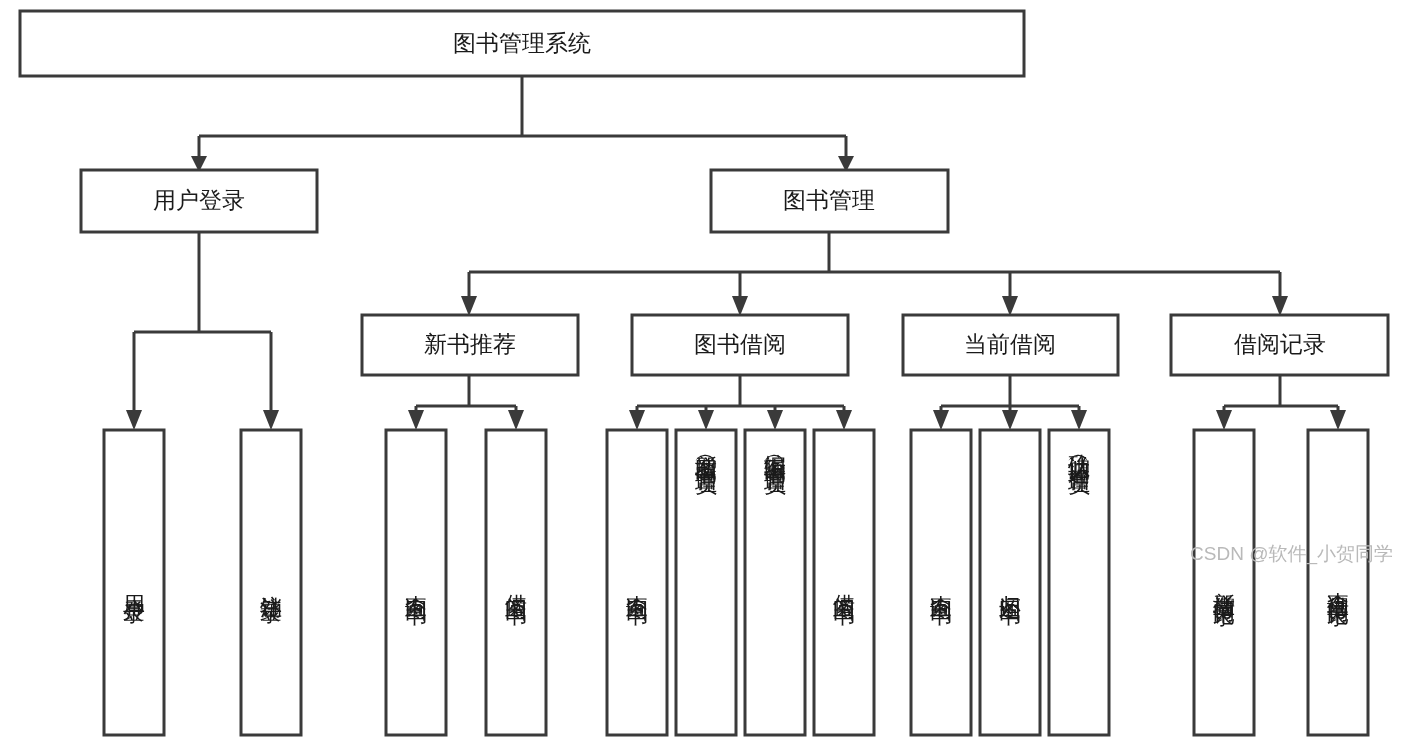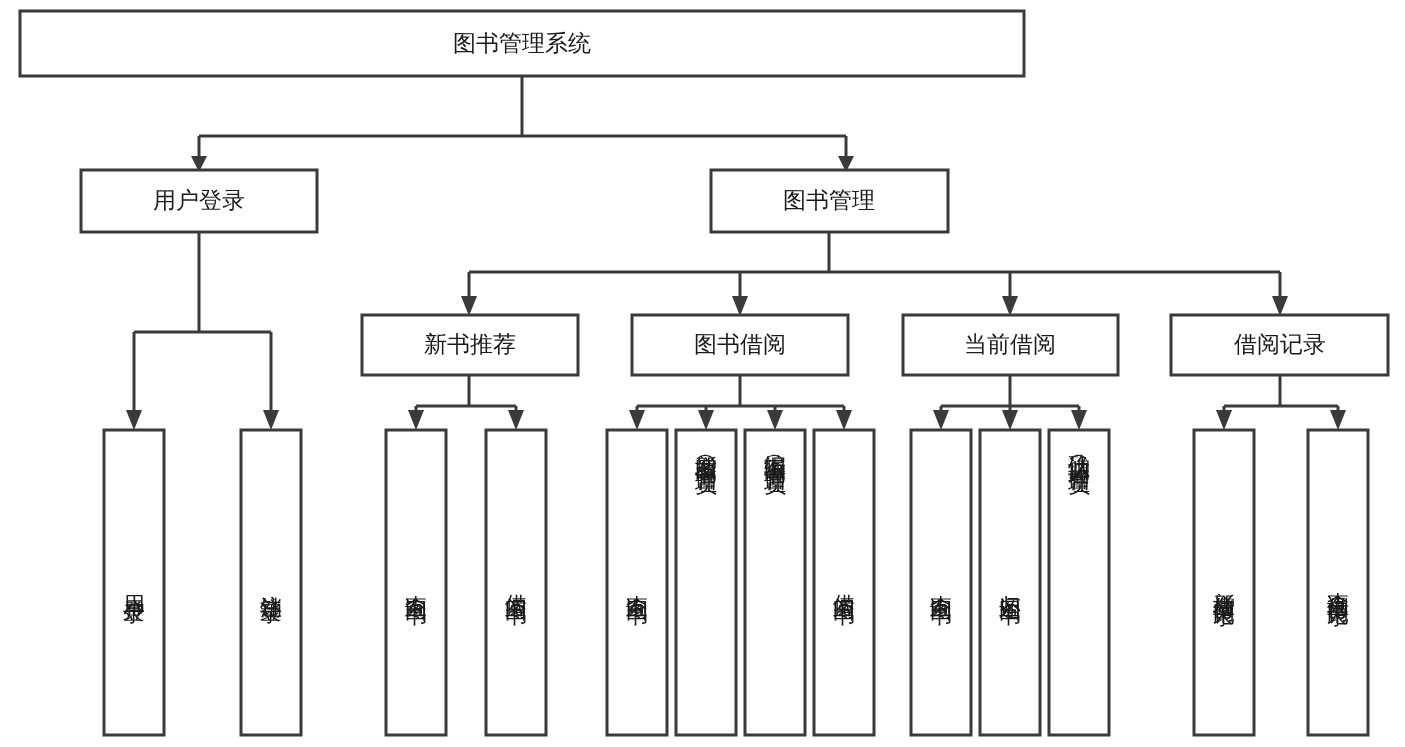--- a/index.html
+++ b/index.html
@@ -240,13 +240,14 @@
     <span class="leaf-label" style="margin-top:6px;">确认归还（管理员）</span>
   </div>
 
   <div class="leaf-box" style="left:1194px; top:430px; width:60px; height:305px;">
     <span class="leaf-label">新增借阅记录</span>
   </div>
   <div class="leaf-box" style="left:1308px; top:430px; width:60px; height:305px;">
     <span class="leaf-label">查询借阅记录</span>
   </div>
 
+  <div class="watermark">CSDN @软件_小贺同学</div>
 </div>
 
 </body></html>

